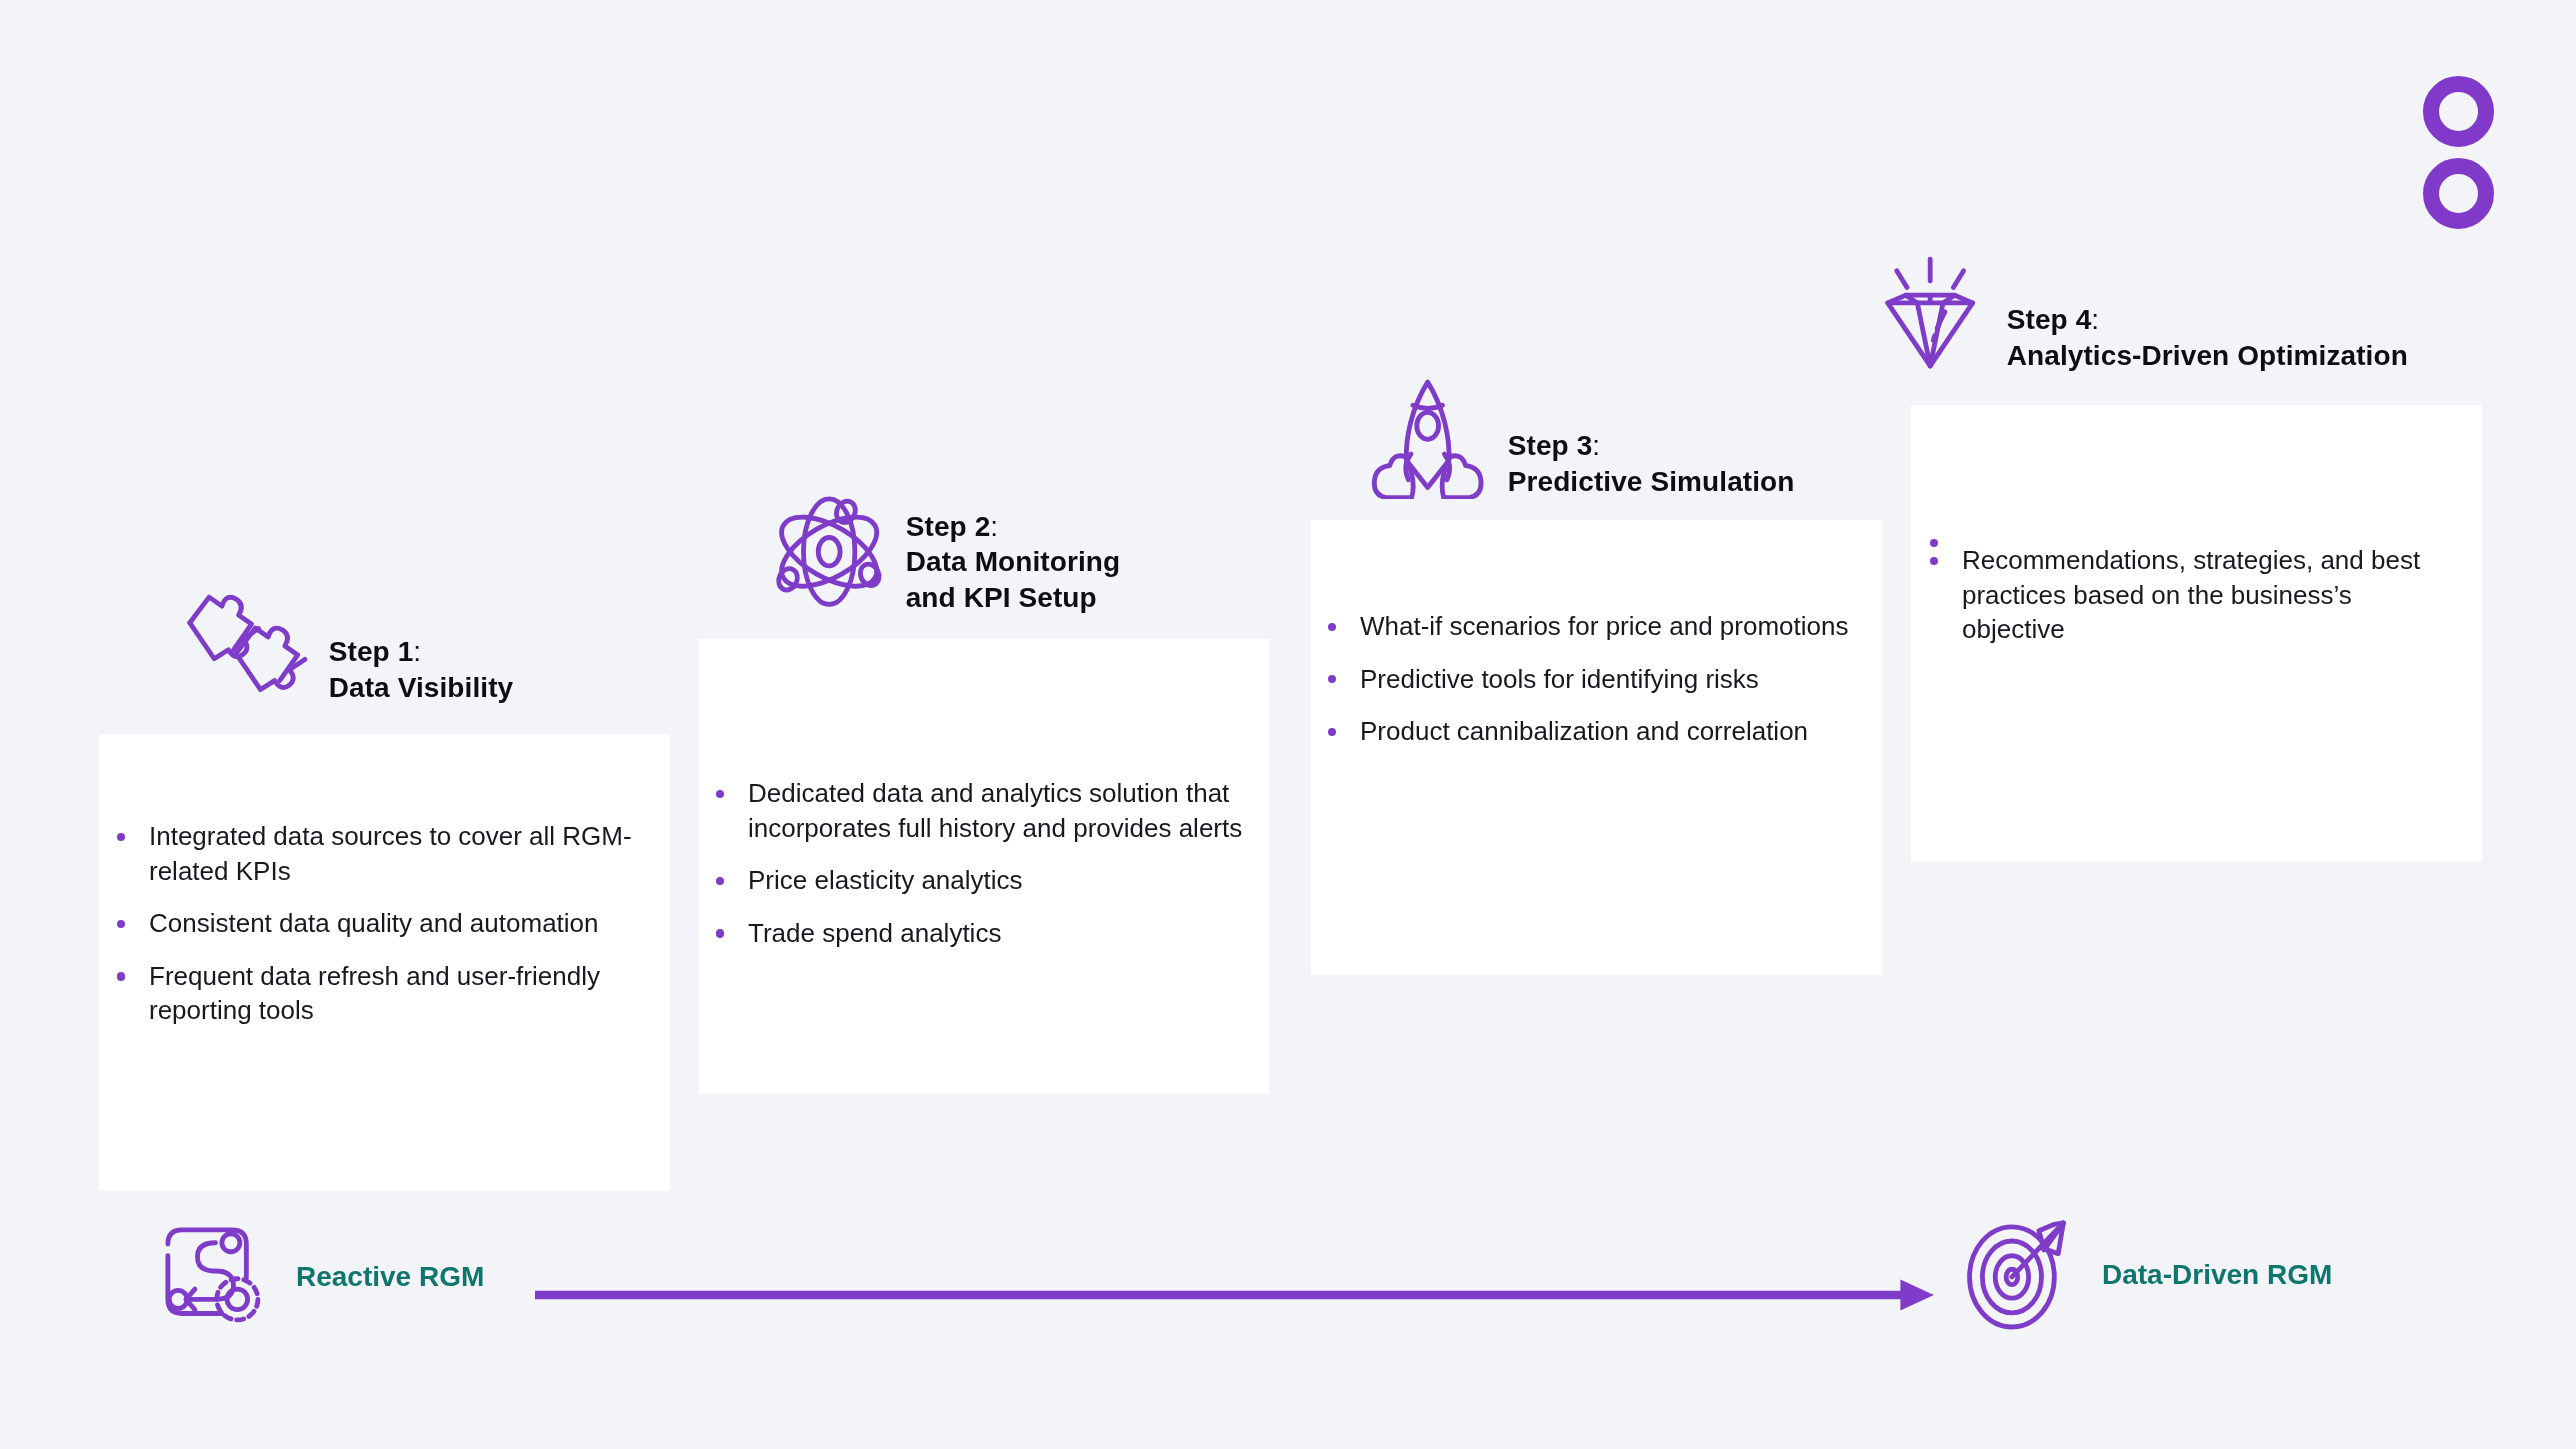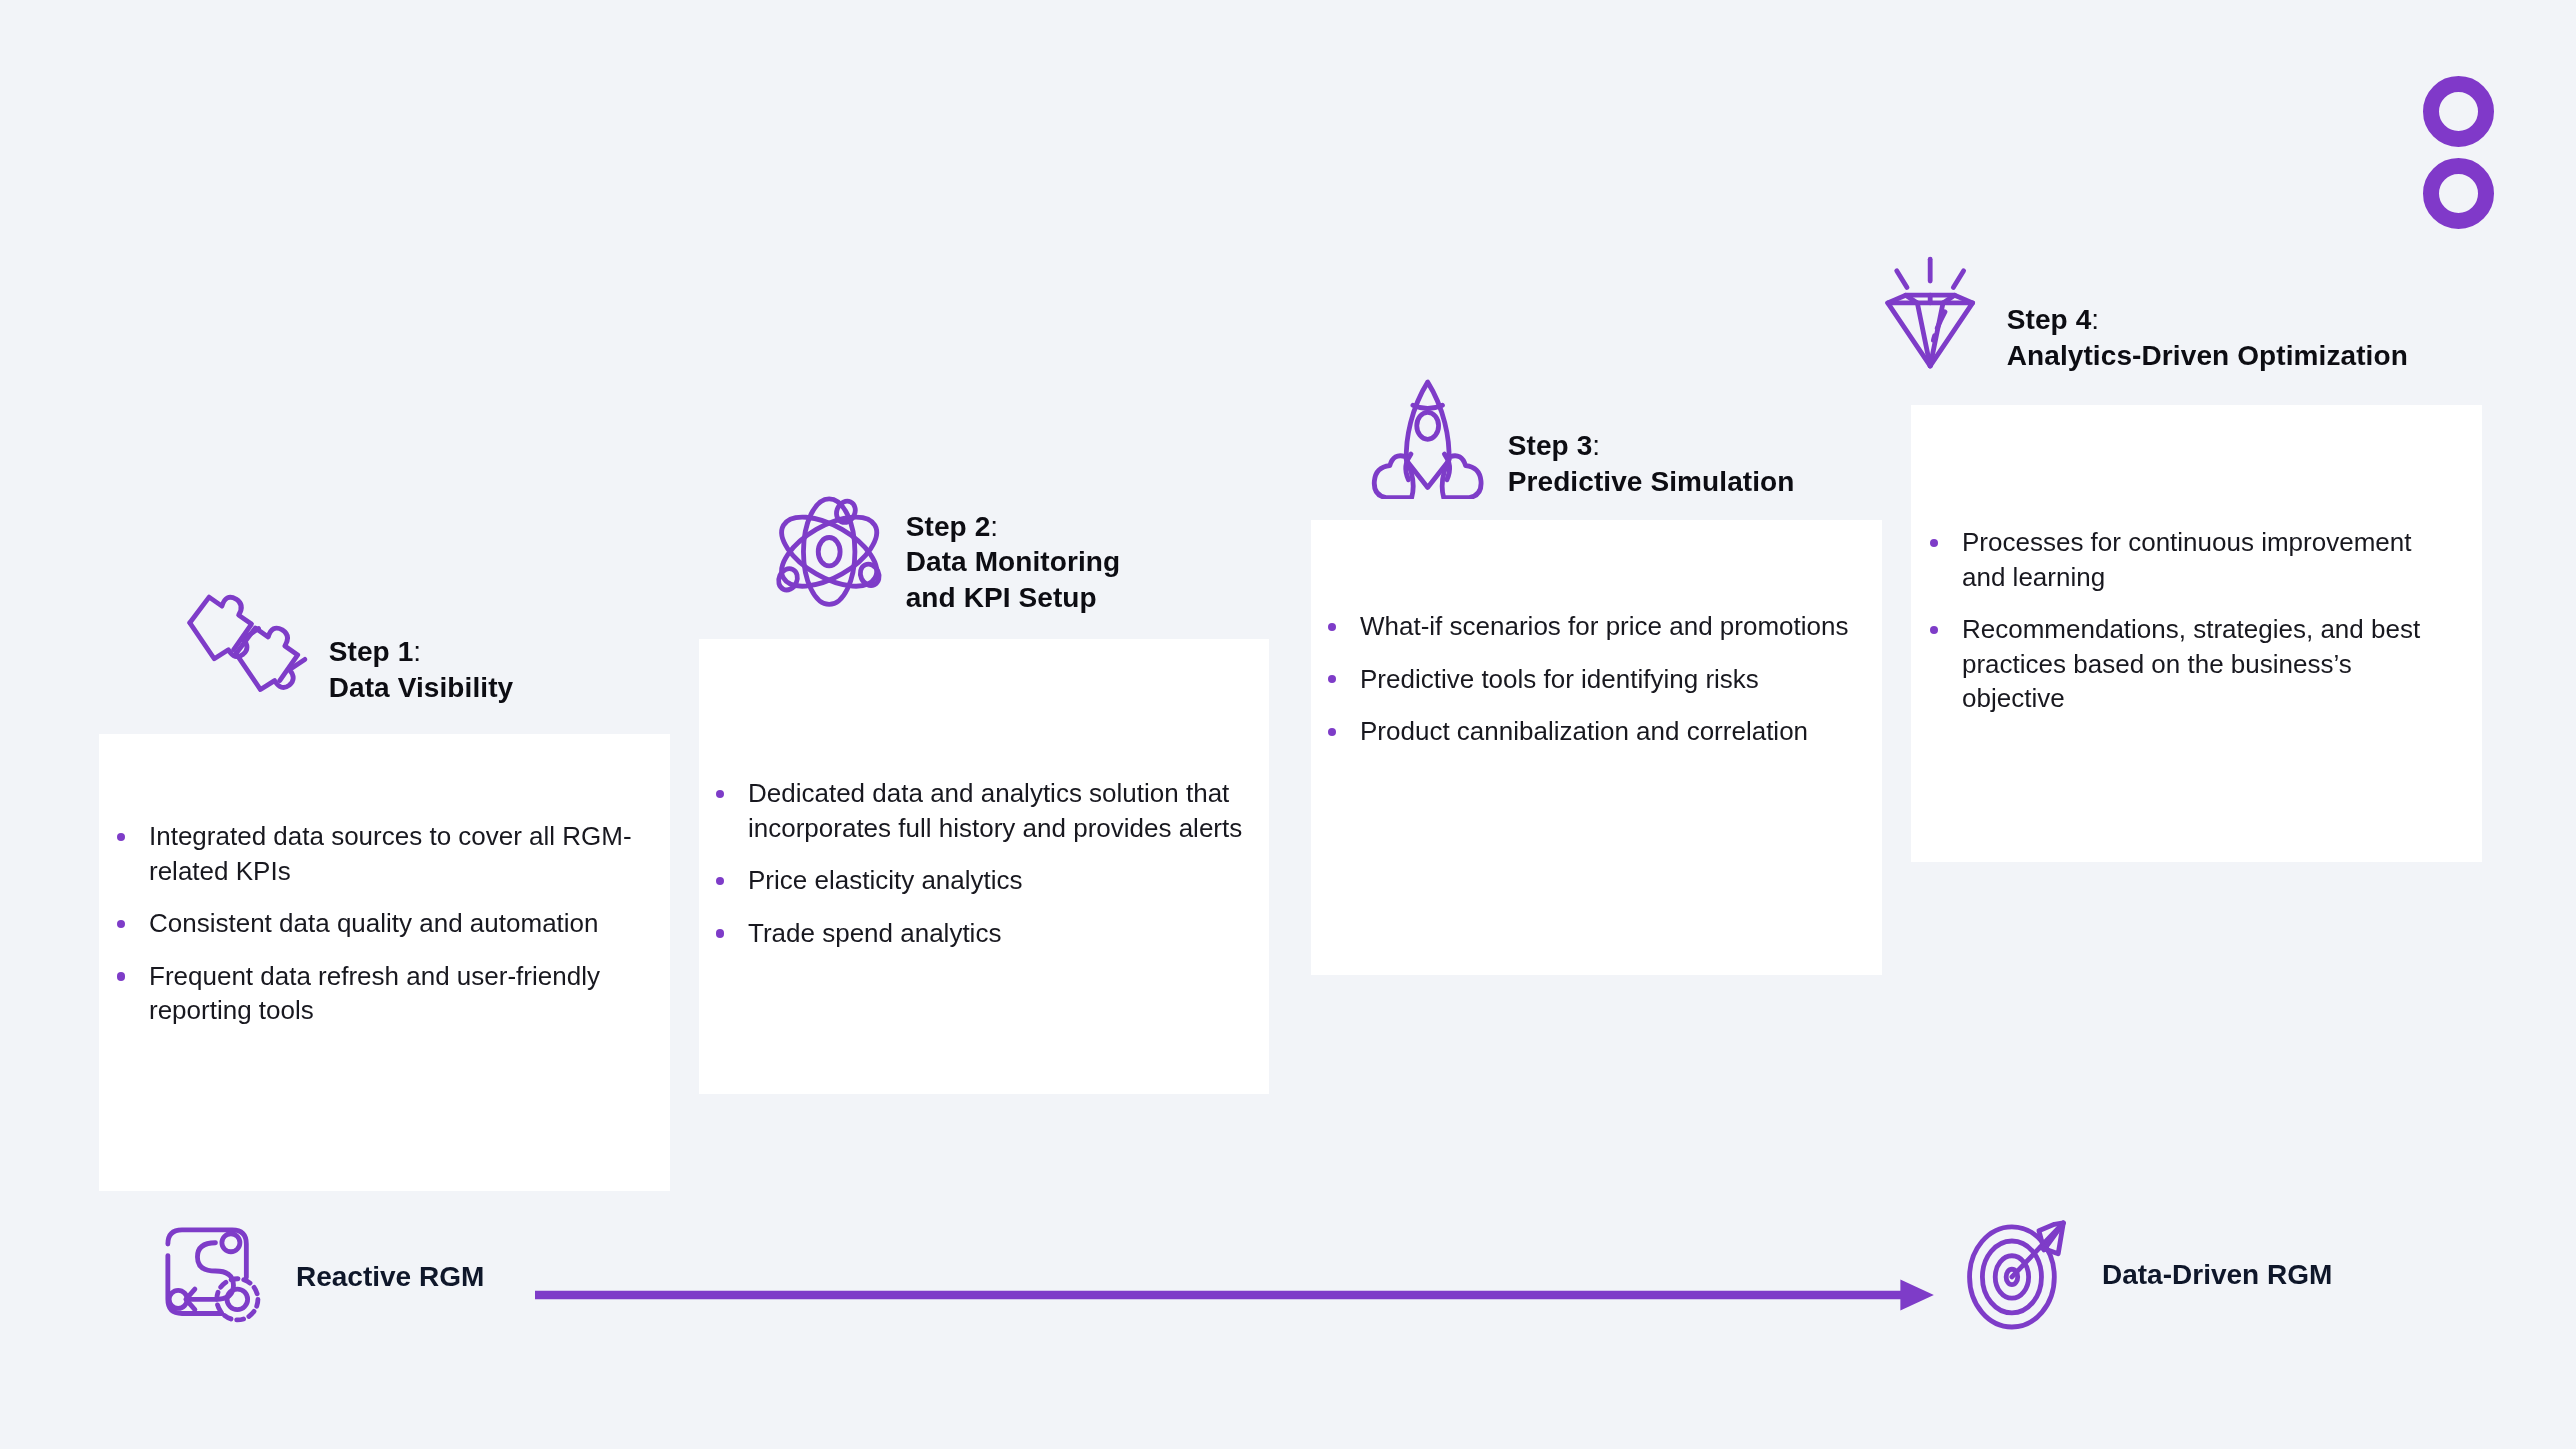--- a/index.html
+++ b/index.html
@@ -60,21 +60,21 @@
   .bullets li .dot{
     position:absolute;left:7.7px;top:13.5px;
     width:8.4px;height:8.4px;border-radius:50%;
     background:#7e3cc8;
   }
 
   
   .journey{position:absolute;left:0;top:1198px;width:2576px;height:193px;}
   .j-item{position:absolute;display:flex;align-items:center;}
   .j-label{
-    margin-left:22px;font-size:28px;font-weight:700;color:#0f172a;white-space:nowrap;
+    margin-left:22px;font-size:28px;font-weight:700;color:#0f766e;white-space:nowrap;
   }
   .j-arrow{position:absolute;left:535px;top:71px;}
 </style>
 </head>
 <body>
 
 <div class="stage">
 
   <div class="logo">
     <div class="ring r1"></div>
@@ -174,21 +174,21 @@
           <path d="M115 90 q-14 26 -18 44" stroke-dasharray="28 12"></path>
         </g>
       </svg>
       <div class="step-title">
         <span class="lbl">Step 4</span><span class="colon">:</span>
         <span class="sub">Analytics-Driven Optimization</span>
       </div>
     </div>
     <div class="card" style="left:1911px;top:405px;width:571px;height:457px;"></div>
     <ul class="bullets" style="left:1922px;top:525px;width:535px;">
-      <li><span class="dot"></span><span>Processes for continuous improvement and learning</span></li>
+      <li><span class="dot"></span></li>
       <li><span class="dot"></span><span>Recommendations, strategies, and best practices based on the business’s objective</span></li>
     </ul>
   </div>
 
   <div class="journey">
 
     <div class="j-item" style="left:155px;top:19.3px;">
       <svg width="119" height="119" viewBox="0 0 185 185">
         <g fill="none" stroke="#7e3cc8" stroke-width="7.5" stroke-linecap="round" stroke-linejoin="round">
           <path d="M20 42 q0 -22 22 -22 l78 0 q22 0 22 22 l0 52"></path>

